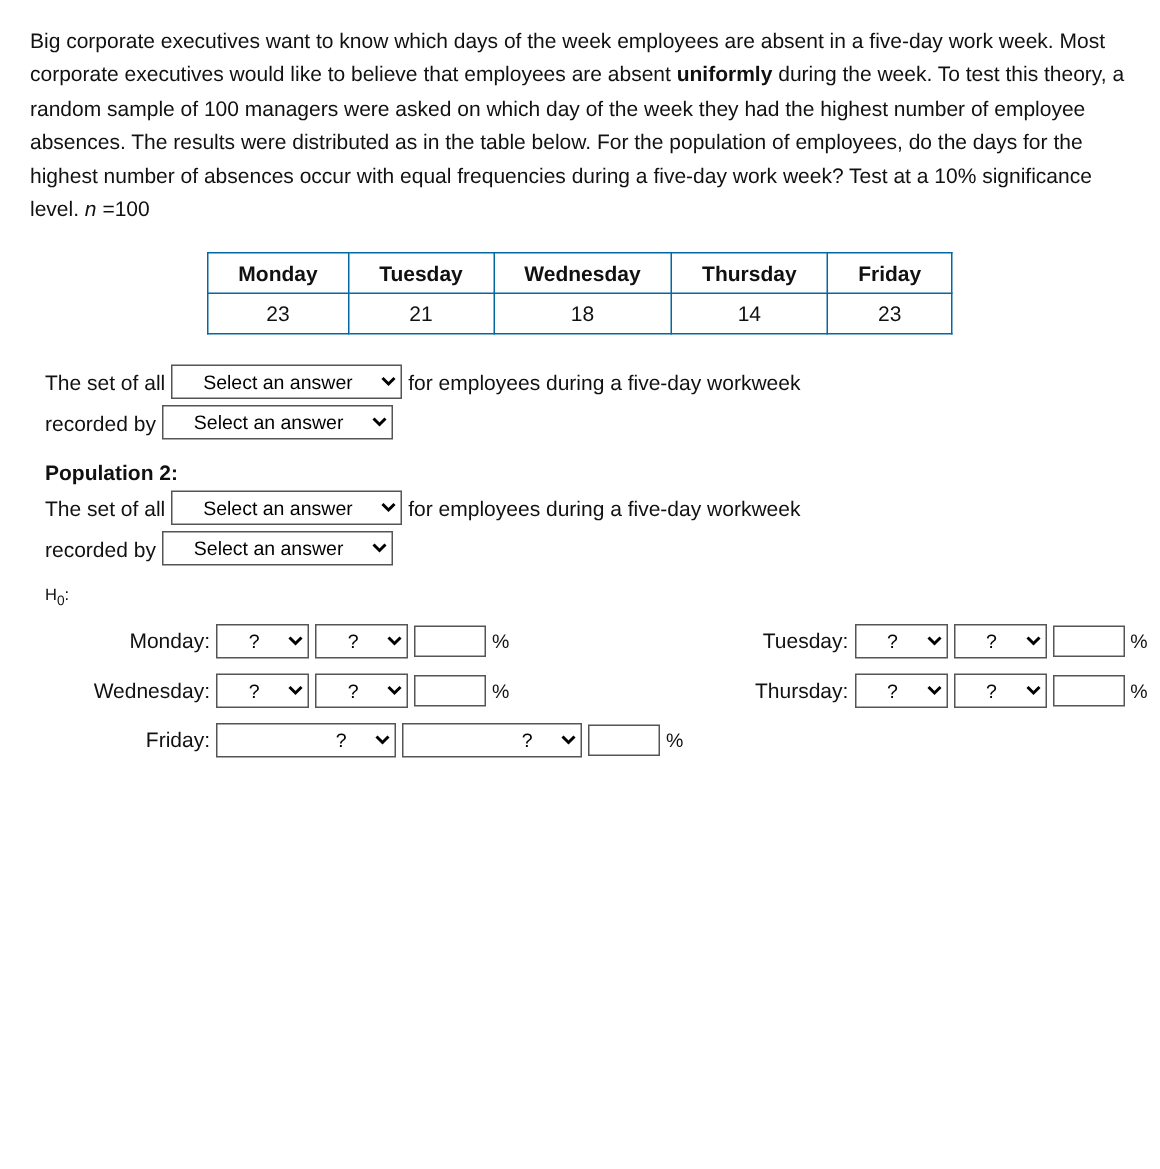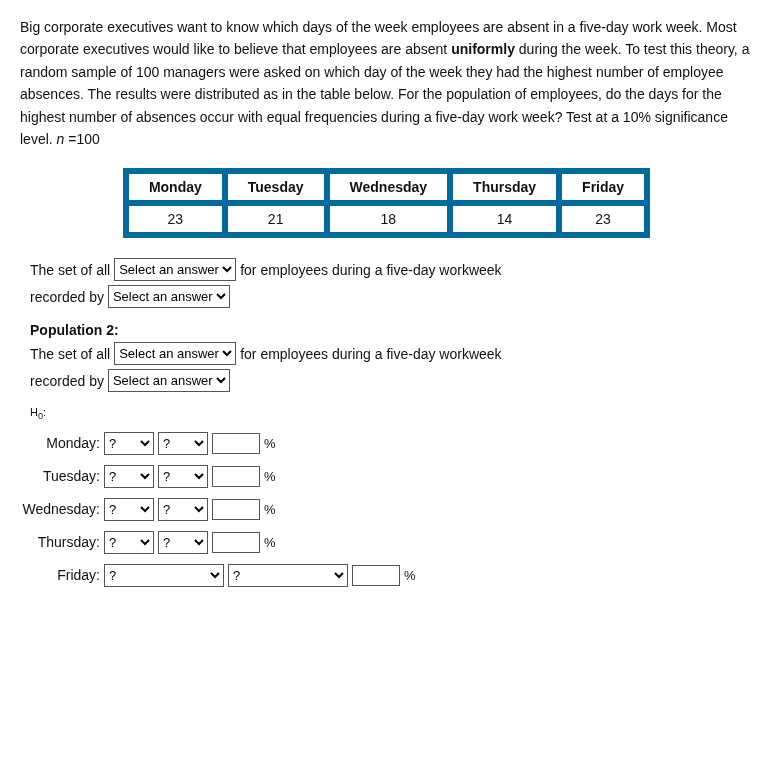--- a/index.html
+++ b/index.html
@@ -21,57 +21,59 @@
     .data-table-wrap {
       display: flex;
       justify-content: center;
       margin-bottom: 20px;
     }
     .data-table {
       border-collapse: collapse;
       font-size: 14px;
     }
     .data-table th, .data-table td {
-      border: 6px solid #0369a1;
+      border: 1px solid #0369a1;
       padding: 5px 20px;
       text-align: center;
     }
     .data-table th { font-weight: bold; background: #fff; }
     .data-table td { background: #fff; }
 
     
     .question-section { margin-bottom: 10px; }
     .question-label { margin-bottom: 10px; font-size: 14px; }
 
     .pop-block { margin-bottom: 14px; margin-left: 10px; }
     .pop-title { font-weight: bold; margin-bottom: 4px; }
     .pop-row { display: flex; align-items: center; gap: 4px; flex-wrap: wrap; margin-bottom: 4px; }
     .pop-text { font-size: 14px; }
 
     select {
       font-size: 13px;
-      padding: 2px 0;
+      padding: 2px 16px;
       border: 1px solid #555;
       background: #fff;
       cursor: pointer;
       min-width: 120px;
+      text-align: right;
     }
 
     .info-text {
       margin: 10px 10px 16px 10px;
       font-size: 14px;
       line-height: 1.5;
     }
 
     .h0-label { font-size: 11px; margin-bottom: 10px; margin-left: 10px; font-style: normal; }
 
     
     .h0-grid {
+      margin-left: 40px;
       display: grid;
-      grid-template-columns: 1fr;
+      grid-template-columns: 1fr 1fr;
       gap: 10px 30px;
     }
     .h0-row {
       display: flex;
       align-items: center;
       gap: 4px;
     }
     .h0-row-label { font-size: 14px; min-width: 80px; text-align: right; }
     .h0-row select { min-width: 50px; }
     .h0-input {

